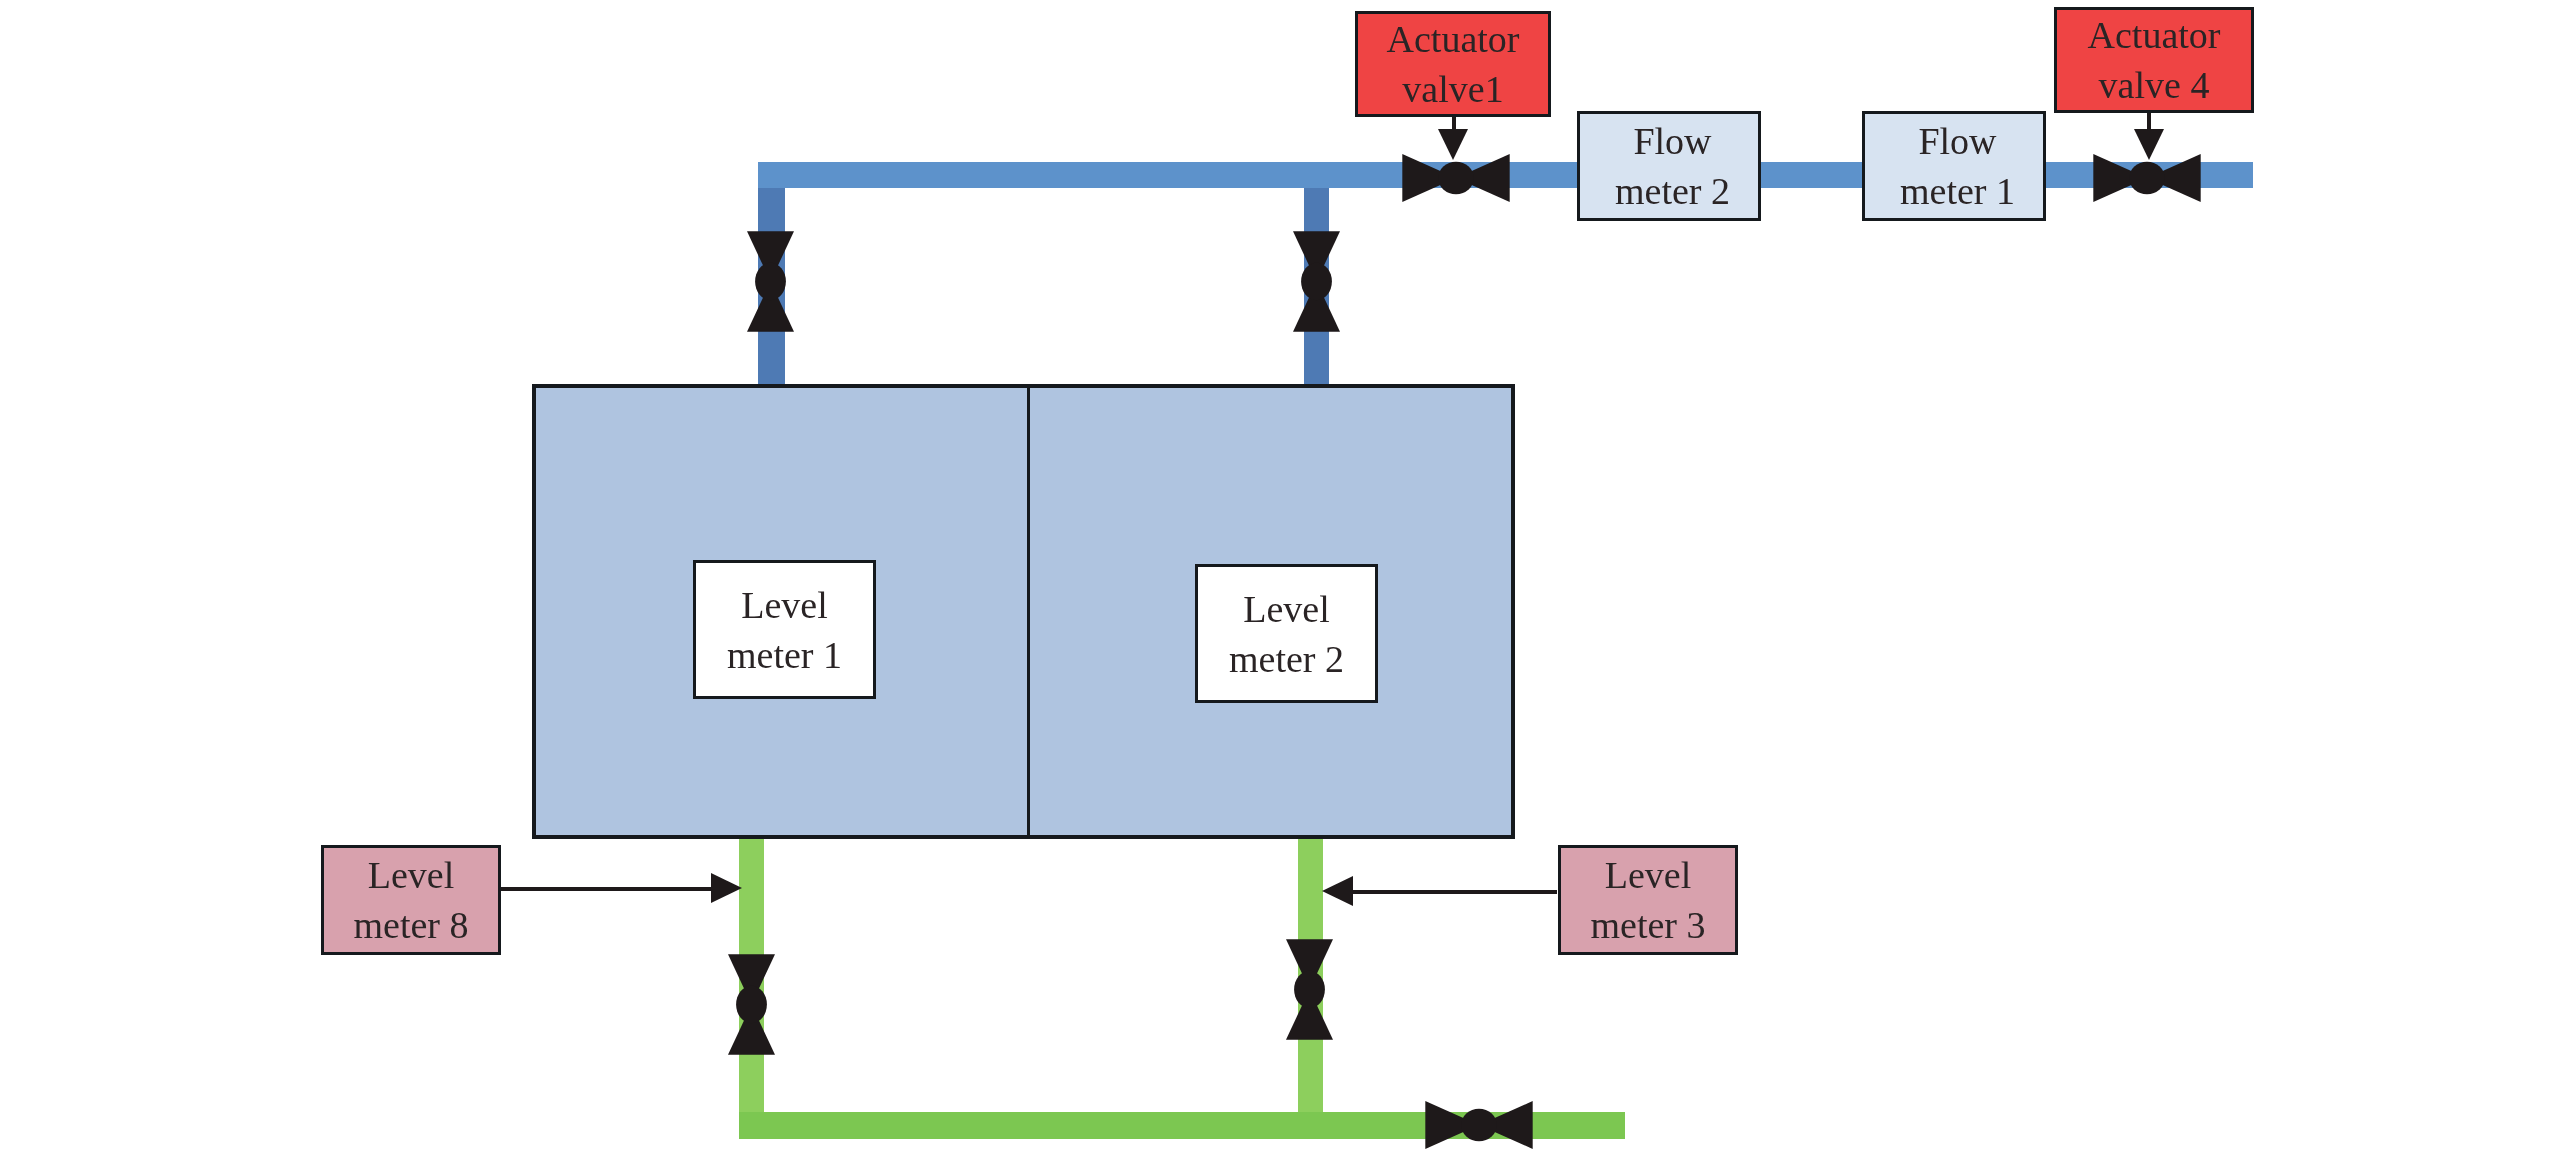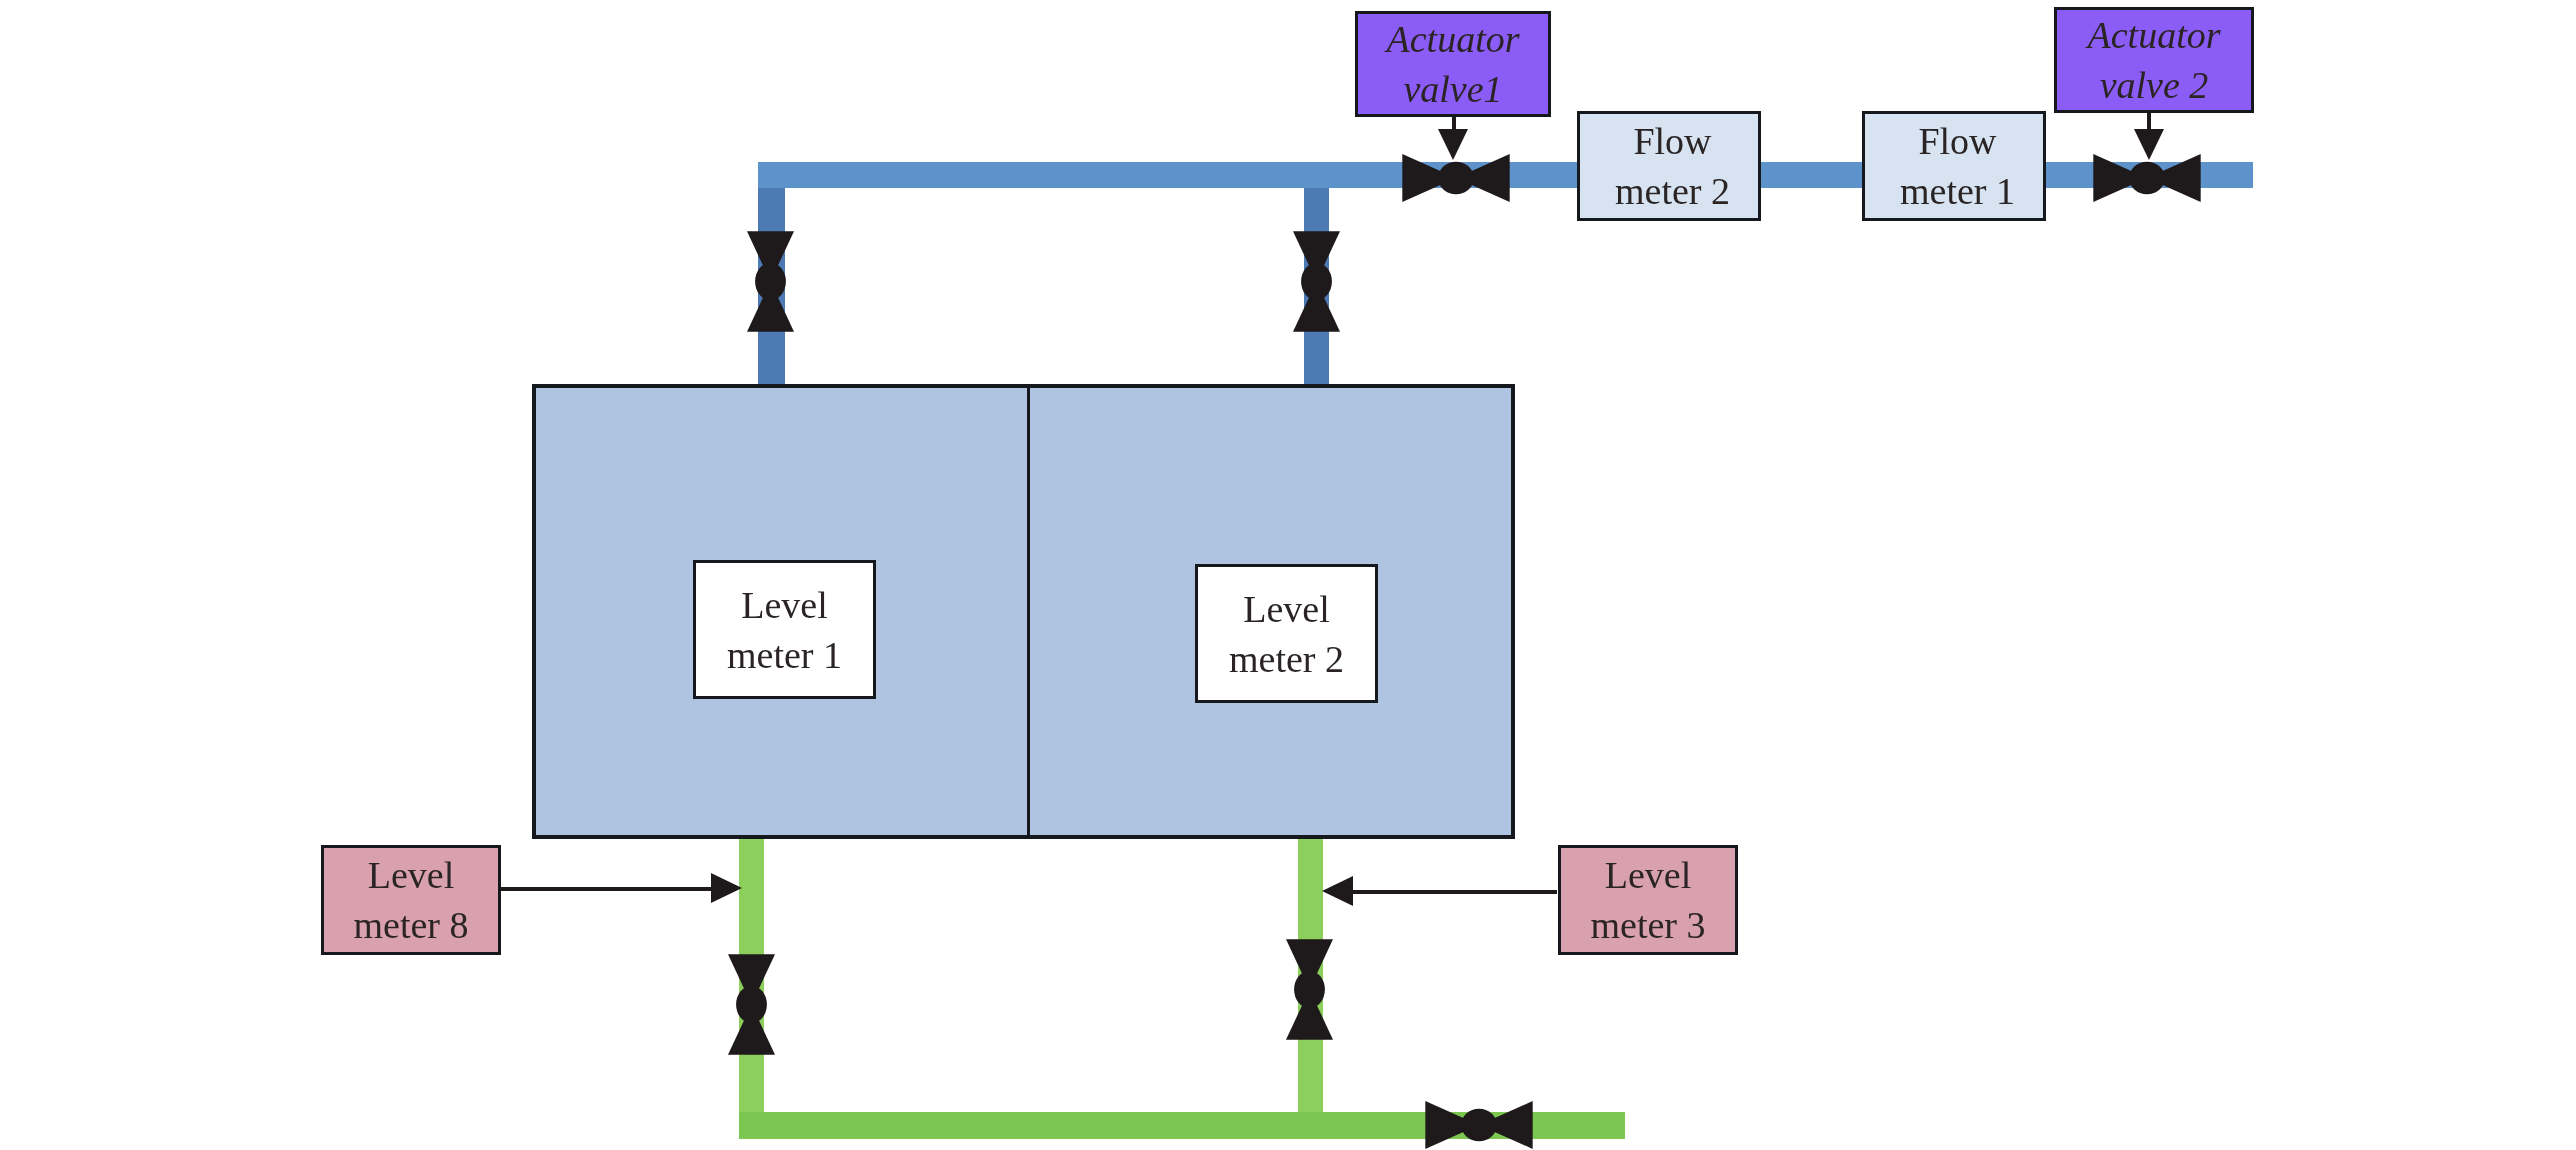--- a/index.html
+++ b/index.html
@@ -20,21 +20,21 @@
   .tank-divider {
     position:absolute; left:1027px; top:388px; width:2.5px; height:447px;
     background:#15191d;
   }
 
   .label-box {
     position:absolute; box-sizing:border-box; border:3.3px solid #15191d;
     display:flex; flex-direction:column; align-items:center; justify-content:center;
     text-align:center; font-size:38px; line-height:50px; color:#2a2425;
   }
-  .fill-peach { background:#8b5cf6;font-style:italic; }
+  .fill-peach { background:#ef4444; }
   .fill-ltblue { background:#d7e3f1;padding-left:7px; }
   .fill-white { background:#ffffff; }
   .fill-pink  { background:#d8a1ad; }
 
   .box-act1 { left:1355px; top:11.4px;  width:196px; height:106px; }
   .box-act2 { left:2054px; top:6.5px;   width:200px; height:106px; }
   .box-fm2  { left:1577px; top:111px; width:184px; height:110px; }
   .box-fm1  { left:1862px; top:111px; width:184px; height:110px; }
   .box-lm1  { left:693px;  top:560px; width:183px; height:139px; }
   .box-lm2  { left:1195px; top:564px; width:183px; height:139px; }
@@ -128,21 +128,21 @@
 
   <div class="arrow-line-h" style="left:1353px; top:890px; width:204px;"></div>
   <div class="arrow-head-left" style="left:1322px; top:876px;"></div>
 
   <div class="label-box fill-peach box-act1">
     <span>Actuator</span>
     <span>valve1</span>
   </div>
   <div class="label-box fill-peach box-act2">
     <span>Actuator</span>
-    <span>valve 2</span>
+    <span>valve 4</span>
   </div>
   <div class="label-box fill-ltblue box-fm2">
     <span>Flow</span>
     <span>meter 2</span>
   </div>
   <div class="label-box fill-ltblue box-fm1">
     <span>Flow</span>
     <span>meter 1</span>
   </div>
   <div class="label-box fill-white box-lm1">

